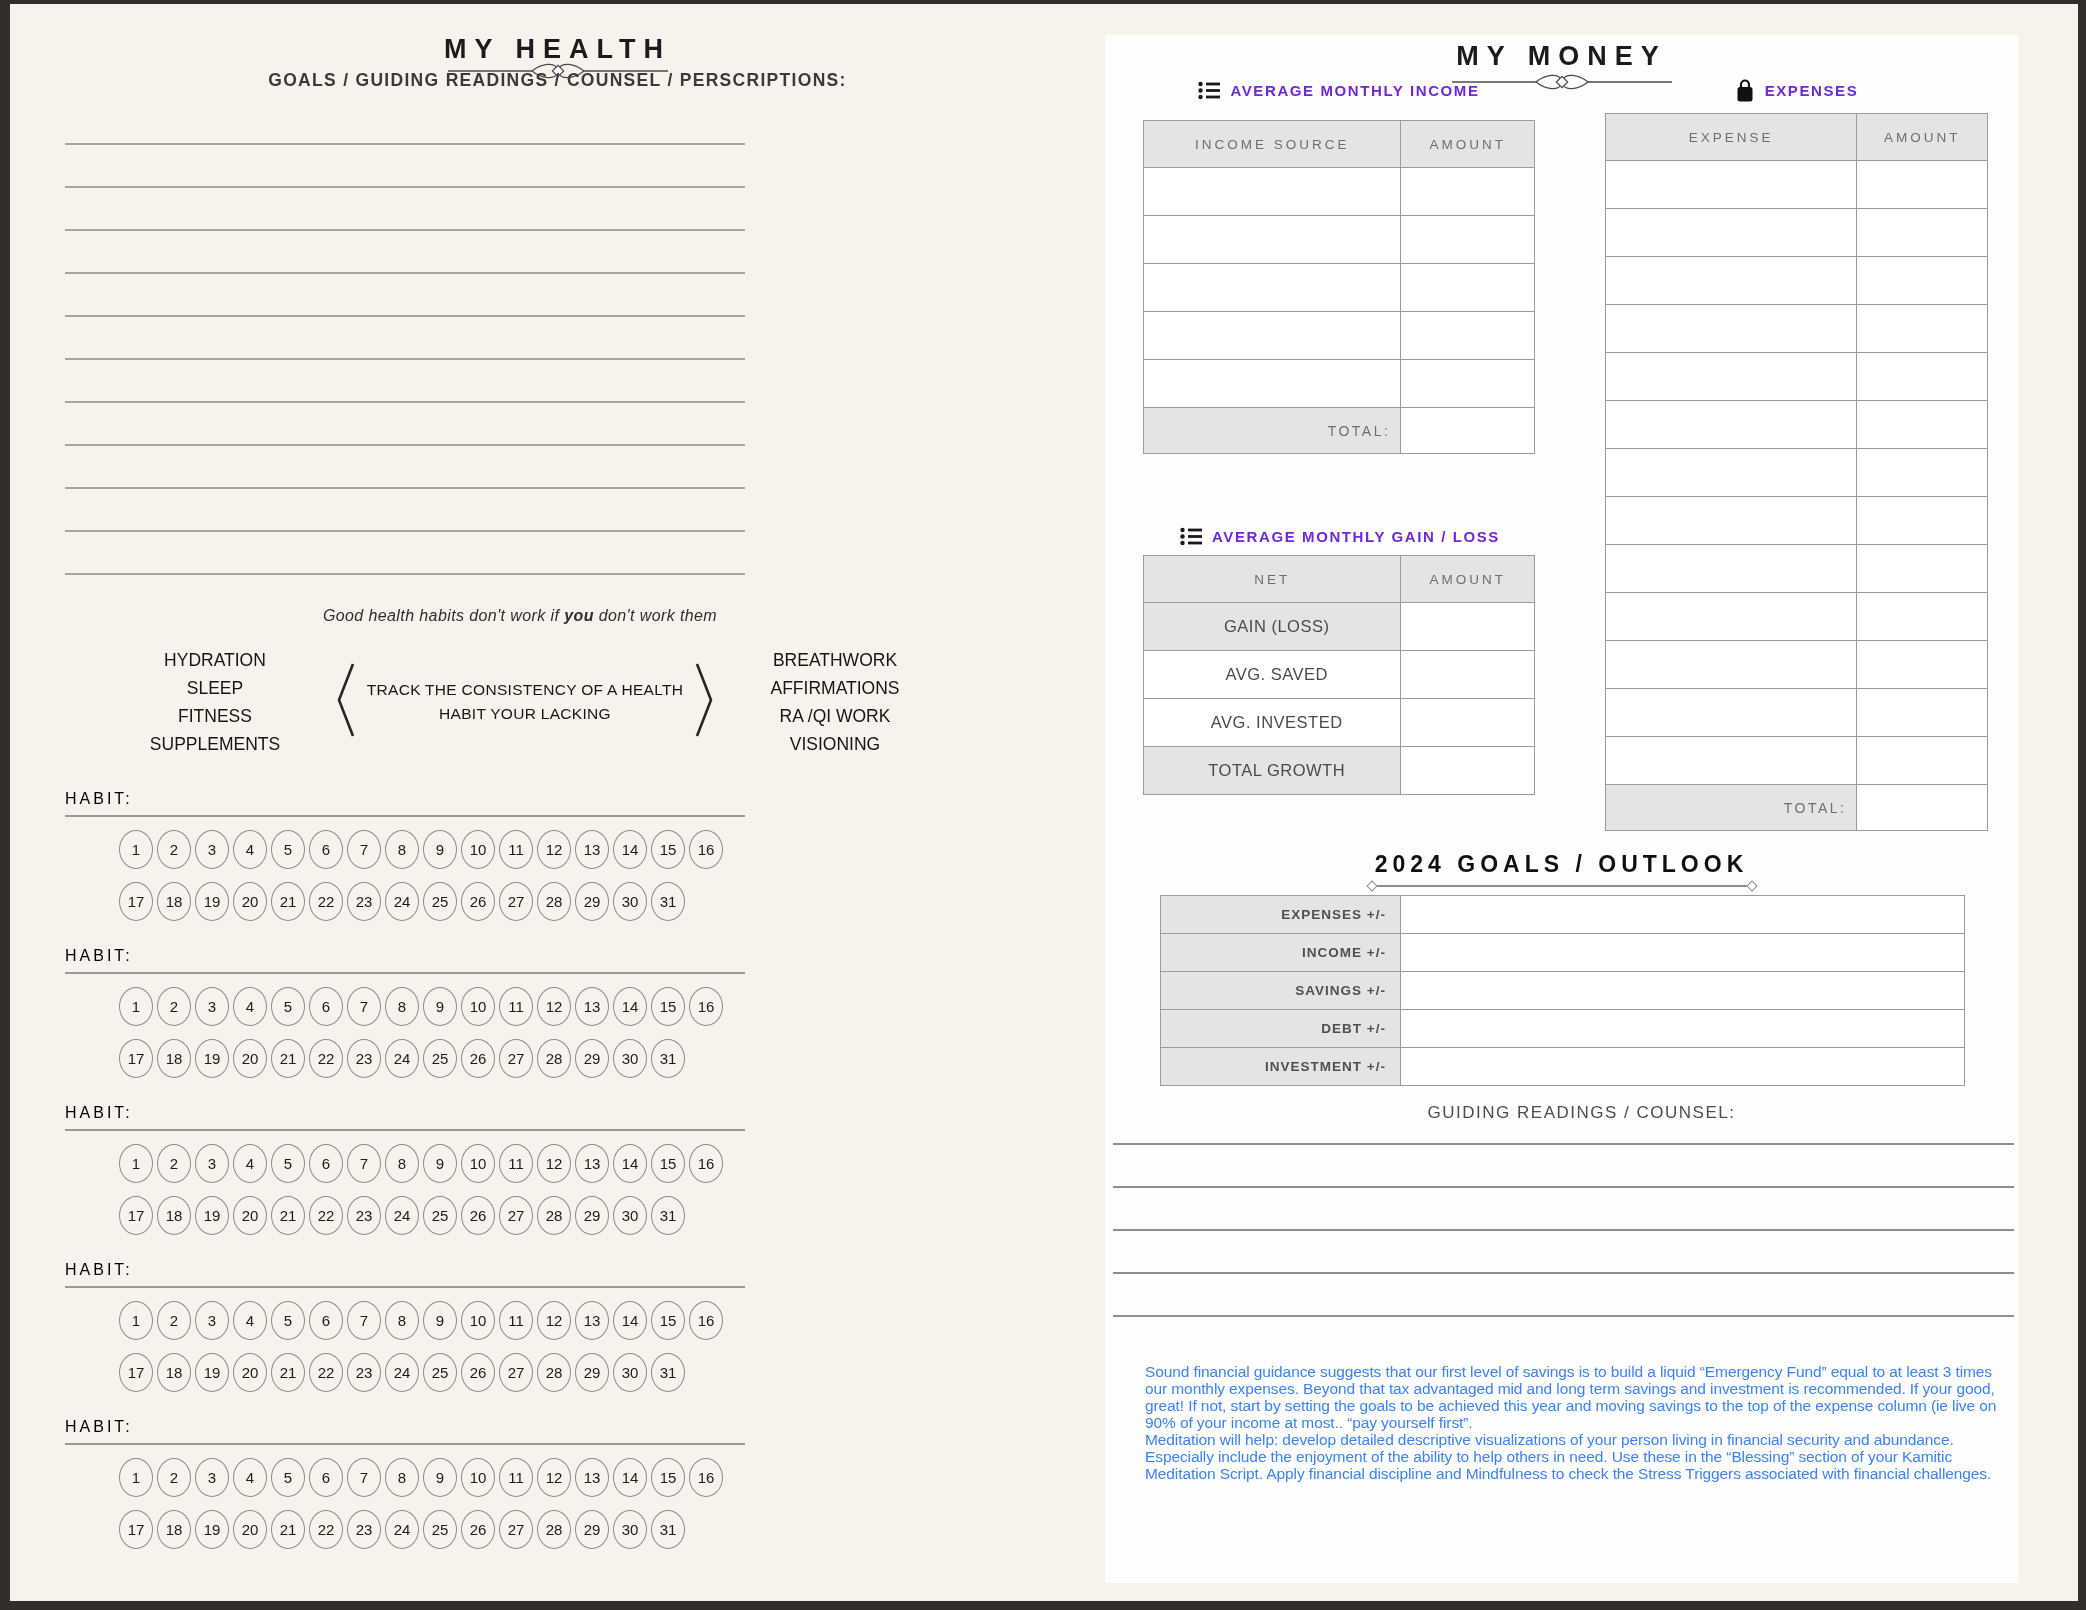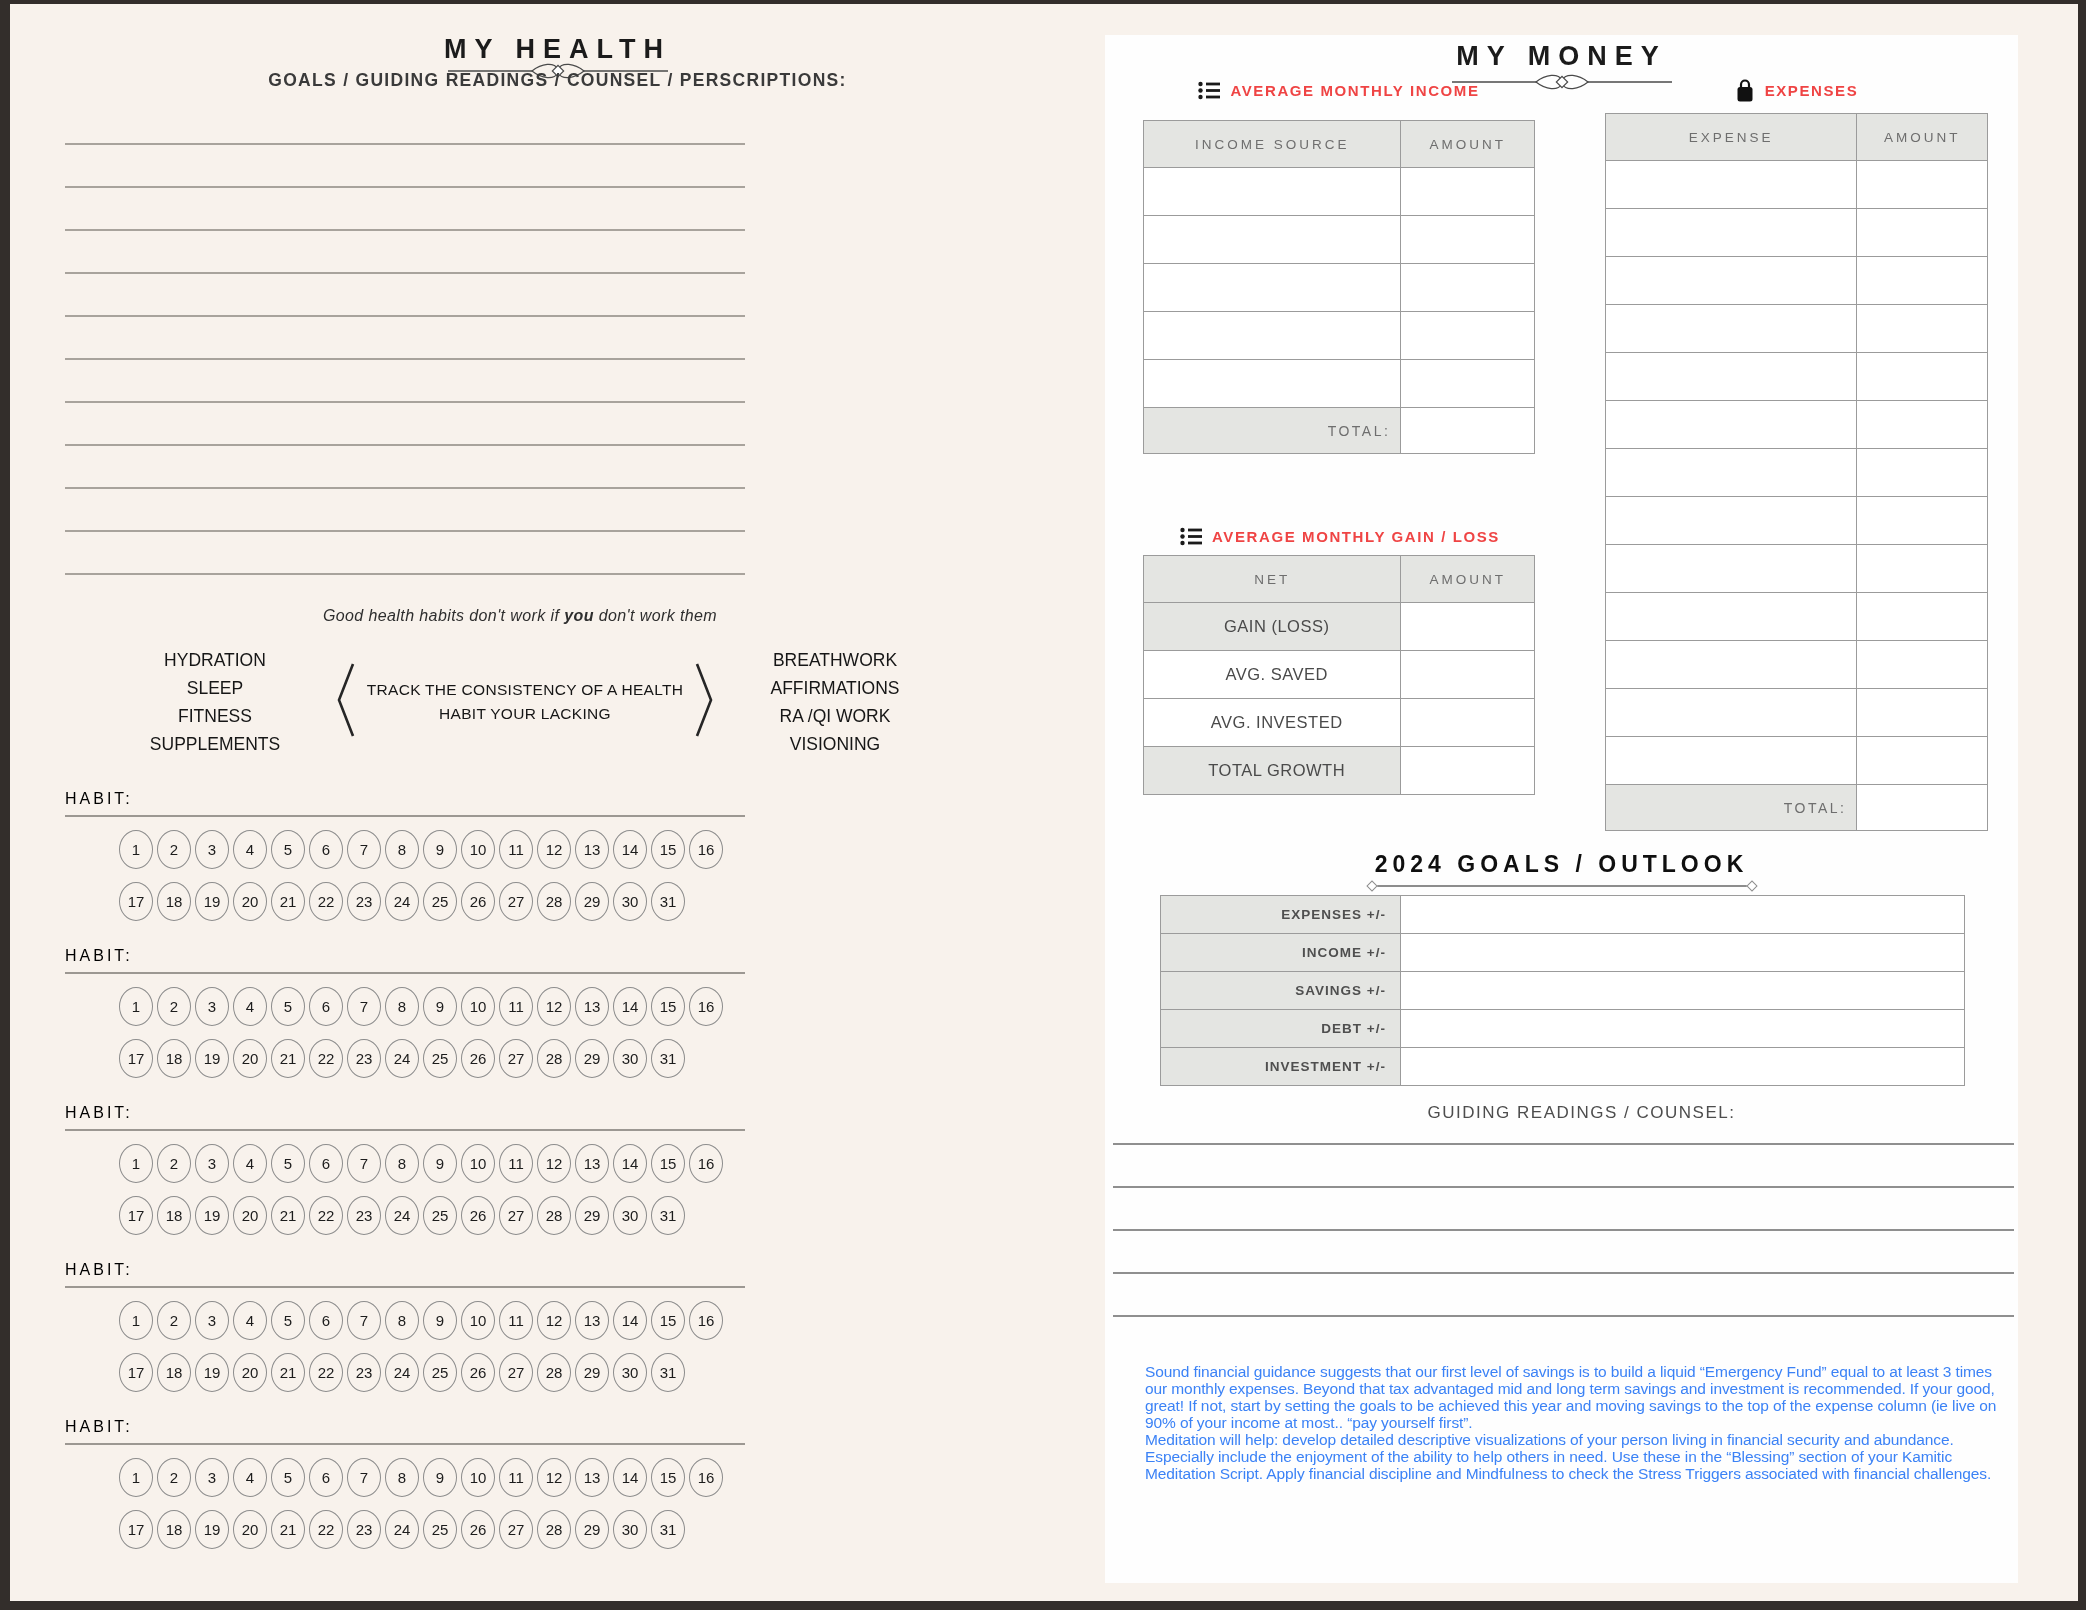--- a/index.html
+++ b/index.html
@@ -38,21 +38,21 @@
   .tracker-row{display:flex;gap:4px;margin-top:13px;padding-left:54px;}
   .day-circle{box-sizing:border-box;flex:0 0 auto;width:34px;height:39px;border:1.5px solid #8d8d8d;
               border-radius:50%;display:flex;align-items:center;justify-content:center;
               font-size:15px;color:#1c1c1c;background:transparent;}
 
   
   .money-card{position:absolute;left:1105px;top:35px;width:913px;height:1548px;background:#fefefe;}
   .money-card .page-title{top:6px;}
   .money-card .flourish{top:36px;}
   .sec-heading{position:absolute;display:flex;align-items:center;justify-content:center;gap:10px;
-               font-size:15px;font-weight:bold;letter-spacing:1.6px;color:#ef4444;}
+               font-size:15px;font-weight:bold;letter-spacing:1.6px;color:#6d28d9;}
   .sec-heading .icn{display:flex;align-items:center;}
   .hd-income{top:46px;left:38px;width:392px;}
   .hd-gainloss{top:492px;left:20px;width:430px;}
   .hd-expenses{top:43px;left:500px;width:383px;}
 
   .tbl{position:absolute;border:1.5px solid #9b9b9b;background:#fff;box-sizing:border-box;}
   .tbl-income{top:85px;left:38px;width:392px;}
   .tbl-gainloss{top:520px;left:38px;width:392px;}
   .tbl-expenses{top:78px;left:500px;width:383px;}
   .trow{display:flex;}

